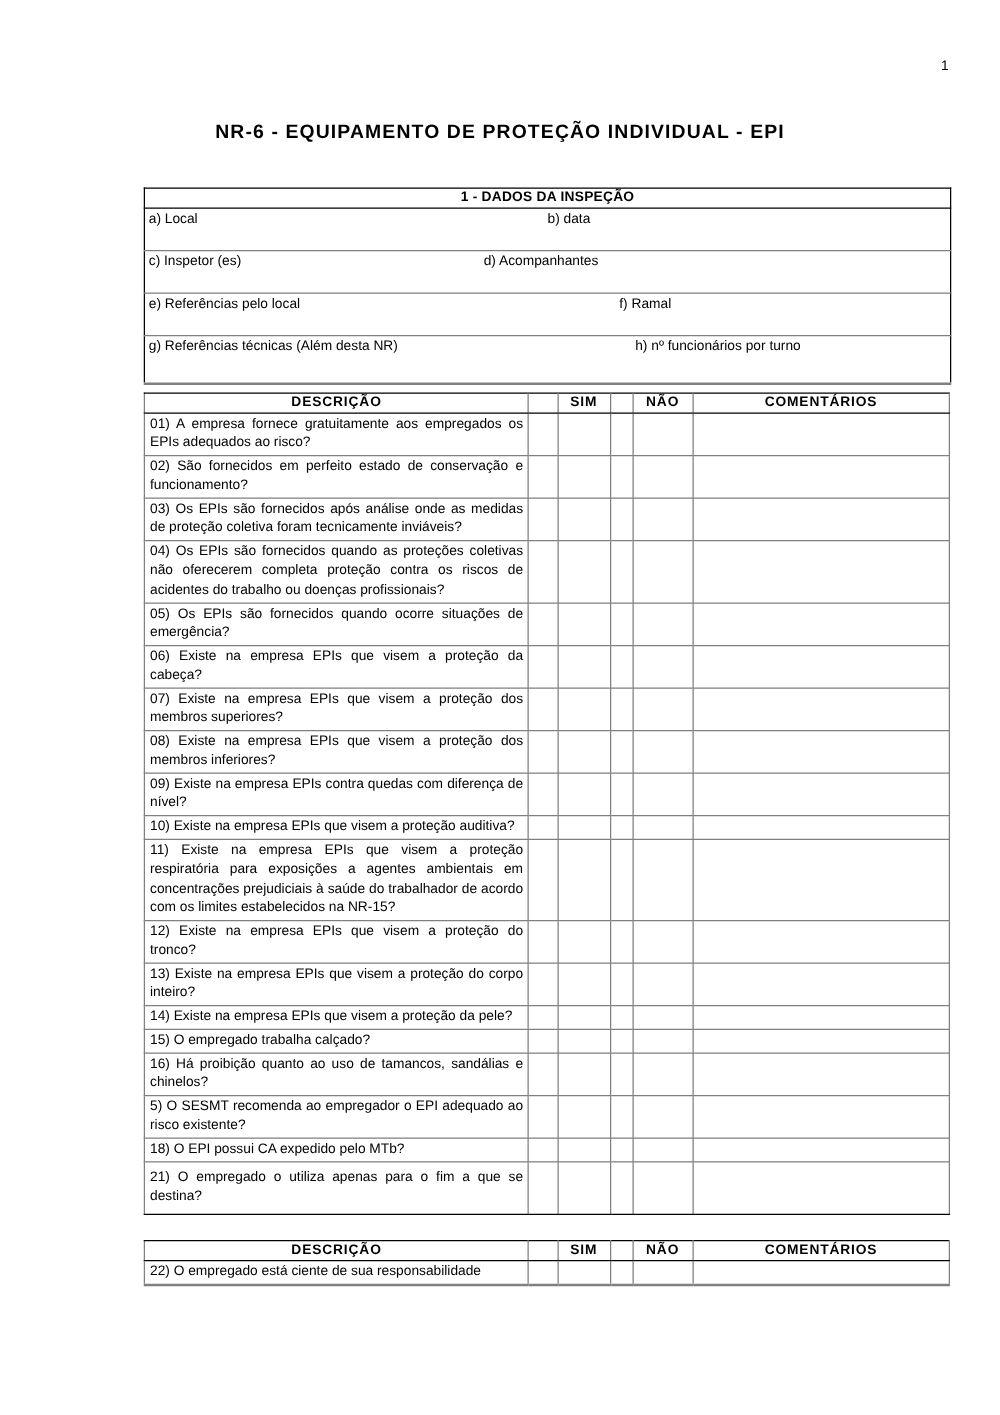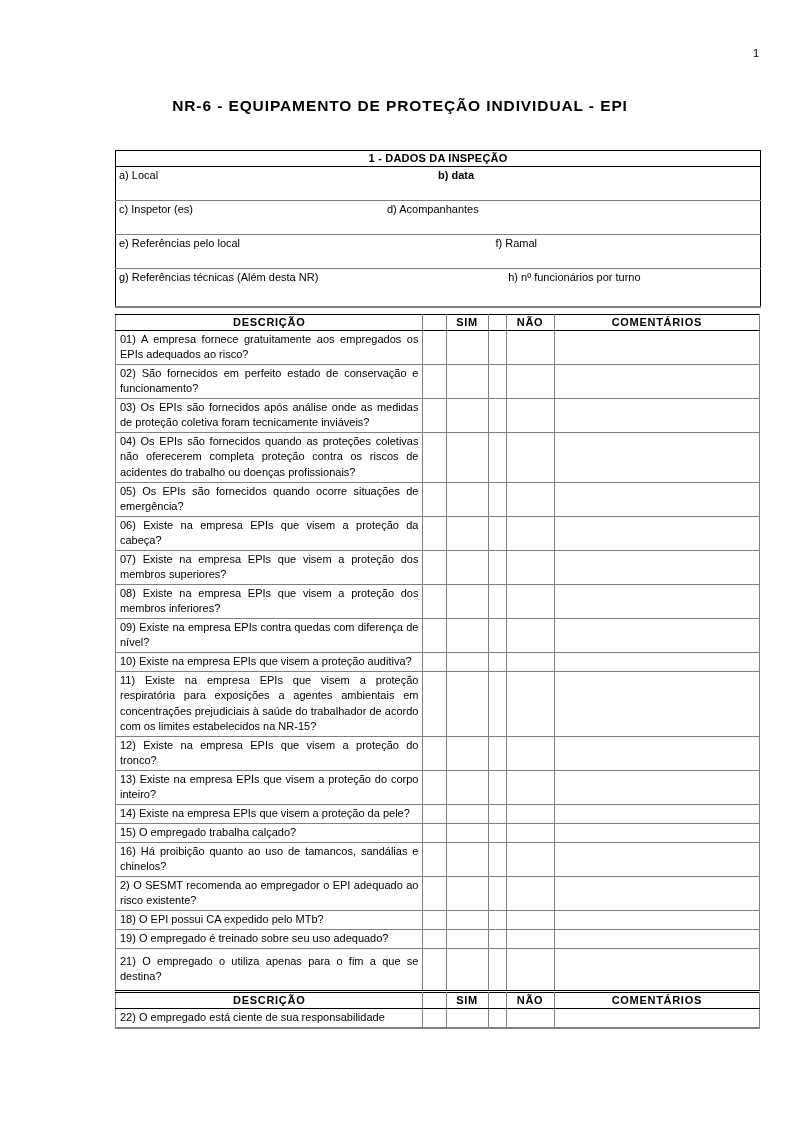--- a/index.html
+++ b/index.html
@@ -91,21 +91,21 @@
   }
   .fa {
     position: absolute;
     left: 0;
     top: 0;
   }
   .fb {
     position: absolute;
     top: 0;
   }
-  .fb.c-center  { left: 50%; font-weight: bold; }
+  .fb.c-center  { left: 50%; }
   .fb.c-mid     { left: 42%; }
   .fb.c-far     { left: 59%; }
   .fb.c-far2    { left: 61%; }
 
   
   .t-check {
     position: absolute;
     left: 115px;
     width: 645px;
     border: 1px solid #000;
@@ -355,37 +355,29 @@
       </tr>
       <tr class="r2">
         <td class="desc">16) Há proibição quanto ao uso de tamancos, sandálias e chinelos?</td>
         <td class="mark"></td>
         <td class="mark"></td>
         <td class="mark"></td>
         <td class="mark"></td>
         <td class="comments"></td>
       </tr>
       <tr class="r2">
-        <td class="desc">2) O SESMT recomenda ao empregador o EPI adequado ao risco existente?</td>
+        <td class="desc">5) O SESMT recomenda ao empregador o EPI adequado ao risco existente?</td>
         <td class="mark"></td>
         <td class="mark"></td>
         <td class="mark"></td>
         <td class="mark"></td>
         <td class="comments"></td>
       </tr>
       <tr class="r1">
         <td class="desc">18) O EPI possui CA expedido pelo MTb?</td>
-        <td class="mark"></td>
-        <td class="mark"></td>
-        <td class="mark"></td>
-        <td class="mark"></td>
-        <td class="comments"></td>
-      </tr>
-      <tr class="r1">
-        <td class="desc">19) O empregado é treinado sobre seu uso adequado?</td>
         <td class="mark"></td>
         <td class="mark"></td>
         <td class="mark"></td>
         <td class="mark"></td>
         <td class="comments"></td>
       </tr>
       <tr class="r2pad">
         <td class="desc">21) O empregado o utiliza apenas para o fim a que se destina?</td>
         <td class="mark"></td>
         <td class="mark"></td>

